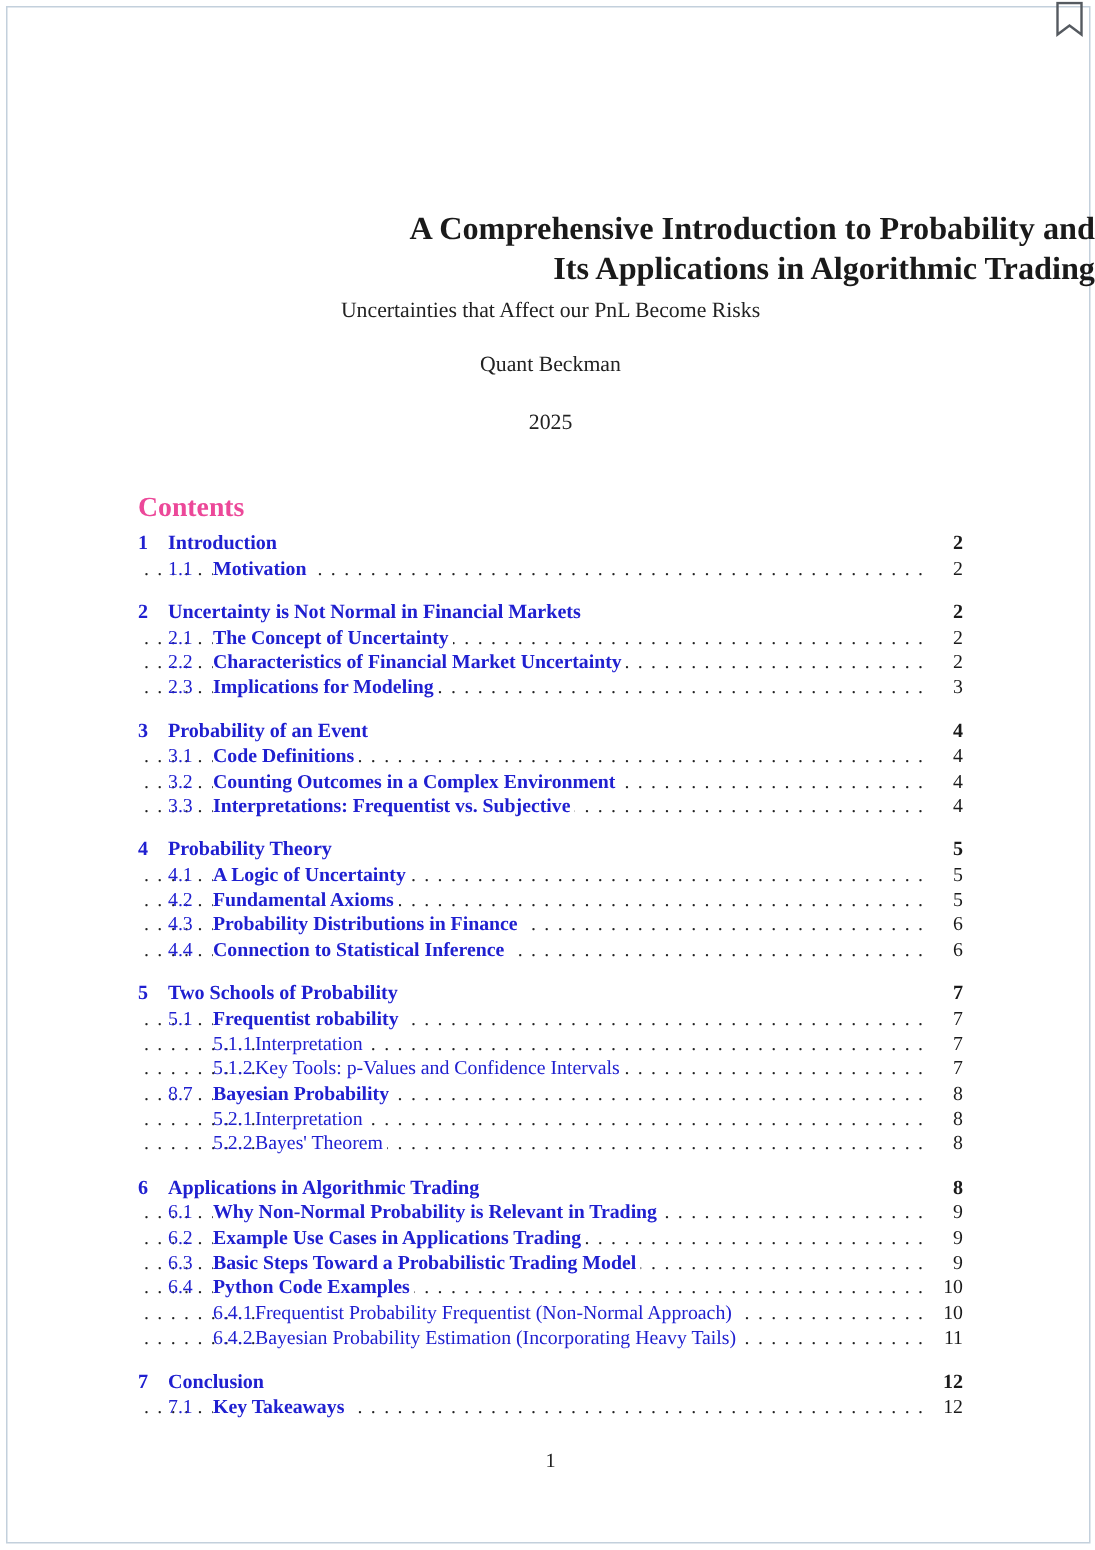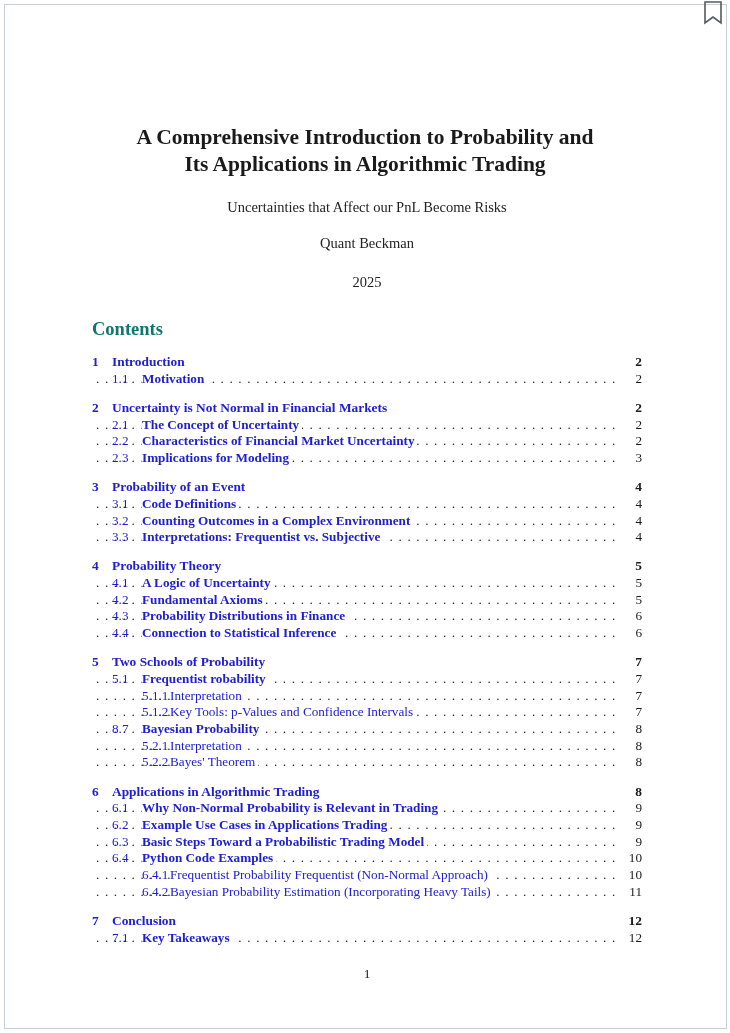--- a/index.html
+++ b/index.html
@@ -5,35 +5,35 @@
   html, body { margin: 0; padding: 0; background: #ffffff; }
   body { width: 730px; height: 1033px; position: relative; overflow: hidden; font-family: "DejaVu Serif", "Liberation Serif", serif; }
   .page {
     position: absolute; left: 4px; top: 4px; width: 723px; height: 1025px;
     border: 1px solid #c3d0dc; background: #fff; box-sizing: border-box;
   }
   .bookmark {
     position: absolute; left: 703px; top: 1px; width: 20px; height: 24px; cursor: pointer;
   }
   .title {
-    position: absolute; left: 0; width: 730px; top: 124px; text-align: center;
+    position: absolute; left: 0; width: 730px; top: 139px; text-align: right;
     font-family: "Liberation Serif", "DejaVu Serif", serif;
     font-weight: bold; font-size: 21.5px; line-height: 27px; color: #1a1a1a;
   }
   .subtitle, .author, .date {
     position: absolute; left: 0; width: 734px; text-align: center;
     font-family: "Liberation Serif", "DejaVu Serif", serif; font-size: 14.5px; color: #222;
   }
   .subtitle { top: 199px; }
   .author { top: 235px; }
   .date { top: 274px; }
   .contents-heading {
-    position: absolute; left: 92px; top: 319px;
+    position: absolute; left: 92px; top: 329px;
     font-family: "Liberation Serif", "DejaVu Serif", serif;
-    font-weight: bold; font-size: 18.5px; color: #0f766e;
+    font-weight: bold; font-size: 18.5px; color: #ec4899;
   }
   .toc { position: absolute; left: 0; top: 354px; width: 730px; }
   .toc-row {
     position: relative; height: 16.7px; line-height: 16.7px;
     font-family: "Liberation Serif", "DejaVu Serif", serif; font-size: 13.2px;
     color: #2020d0; cursor: pointer; white-space: nowrap;
   }
   .toc-row.section { font-weight: bold; font-size: 13.4px; margin-top: 12.5px; }
   .toc-row.section.first { margin-top: 0; }
   .toc-num { position: absolute; }

